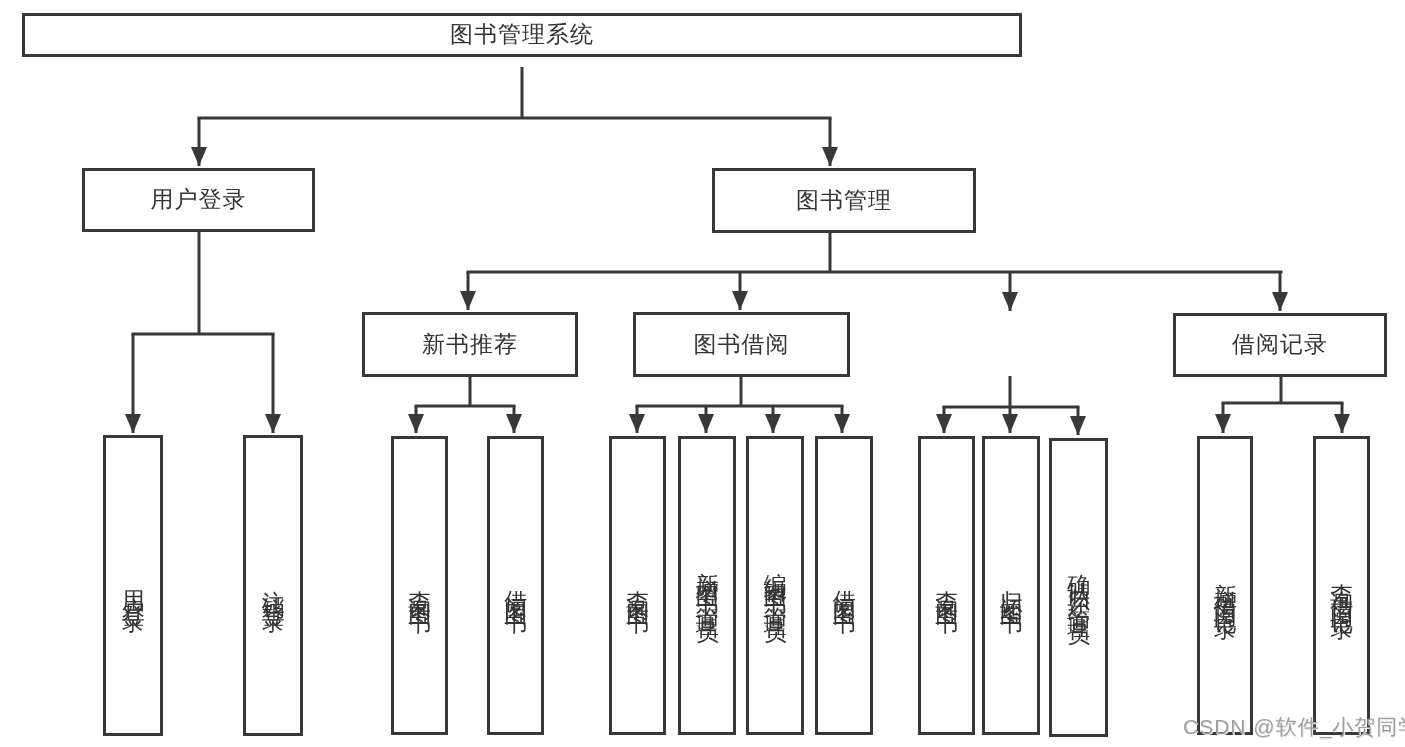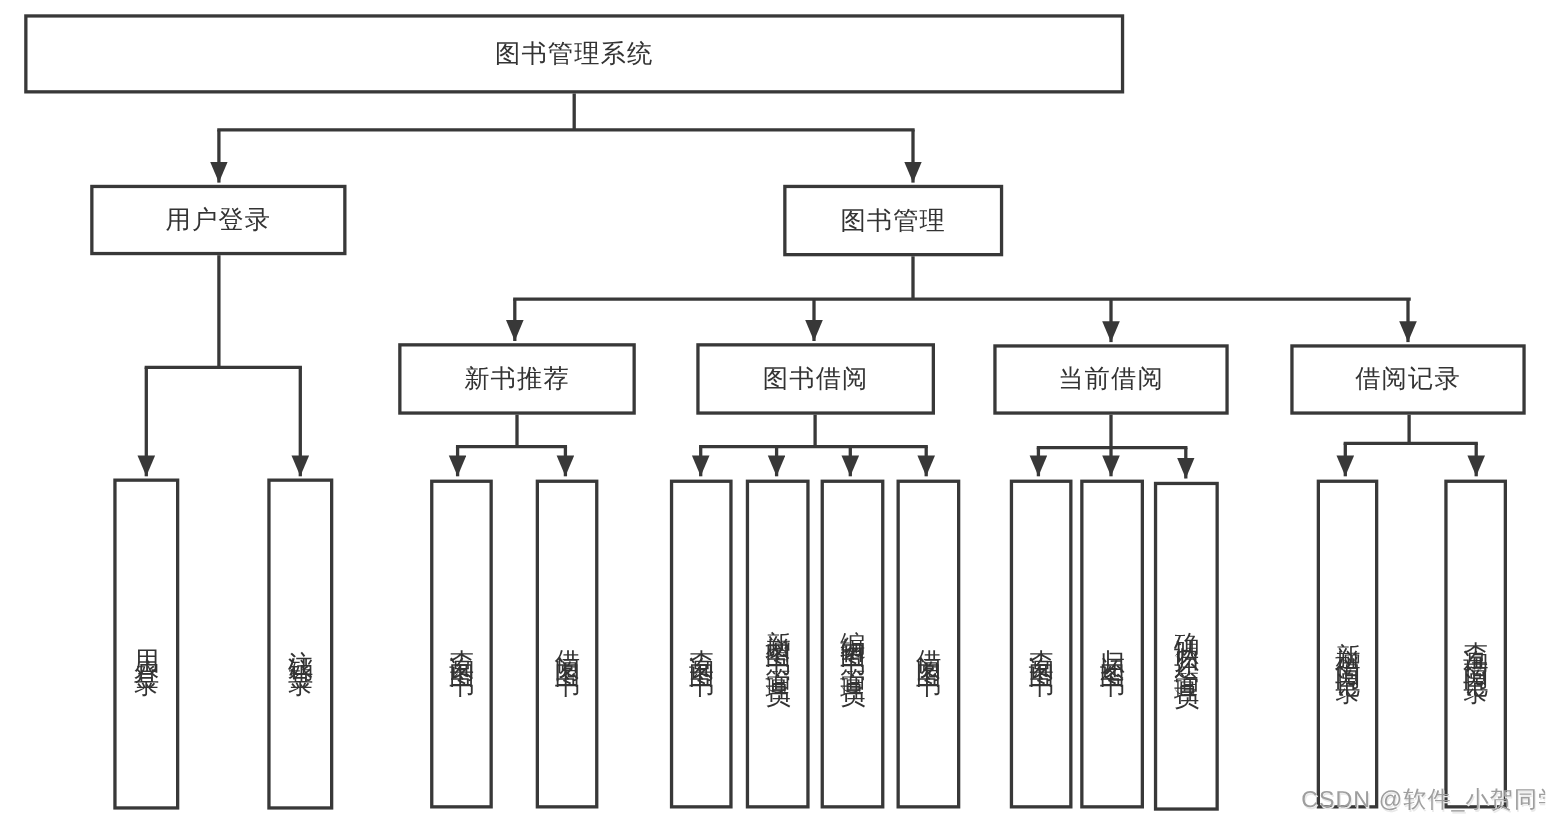--- a/index.html
+++ b/index.html
@@ -92,28 +92,27 @@
       <path d="M944 407 V433" marker-end="url(#arrow)"></path>
       <path d="M1010 407 V433" marker-end="url(#arrow)"></path>
       <path d="M1078 407 V435" marker-end="url(#arrow)"></path>
 
       <path d="M1281 376 V404.5 M1221.5 403 H1343.5"></path>
       <path d="M1223 403 V433" marker-end="url(#arrow)"></path>
       <path d="M1342 403 V433" marker-end="url(#arrow)"></path>
     </g>
   </svg>
 
-  <div class="box h" style="left:22px; top:13px; width:1000px; height:72px;">图书管理系统</div>
+  <div class="box h" style="left:22px; top:13px; width:1000px; height:44px;">图书管理系统</div>
 
   <div class="box h" style="left:82px; top:168px; width:233px; height:64px;">用户登录</div>
-  <div class="box h" style="left:712px; top:168px; width:200px; height:65px;">图书管理</div>
+  <div class="box h" style="left:712px; top:168px; width:264px; height:65px;">图书管理</div>
 
   <div class="box h" style="left:633px; top:312px; width:217px; height:65px;">图书借阅</div>
   <div class="box h" style="left:362px; top:312px; width:216px; height:65px;">新书推荐</div>
-  <div class="box h" style="left:903px; top:313px; width:214px; height:64px;">当前借阅</div>
   <div class="box h" style="left:1173px; top:313px; width:214px; height:64px;">借阅记录</div>
 
   <div class="box v" style="left:103px; top:435px; width:60px; height:301px;">用户登录</div>
   <div class="box v" style="left:243px; top:435px; width:60px; height:301px;">注销登录</div>
 
   <div class="box v" style="left:391px; top:436px; width:57px; height:299px;">查询图书</div>
   <div class="box v" style="left:487px; top:436px; width:57px; height:299px;">借阅图书</div>
 
   <div class="box v" style="left:609px; top:436px; width:57px; height:299px;">查询图书</div>
   <div class="box v" style="left:678px; top:436px; width:58px; height:299px;">新增图书（管理员）</div>

